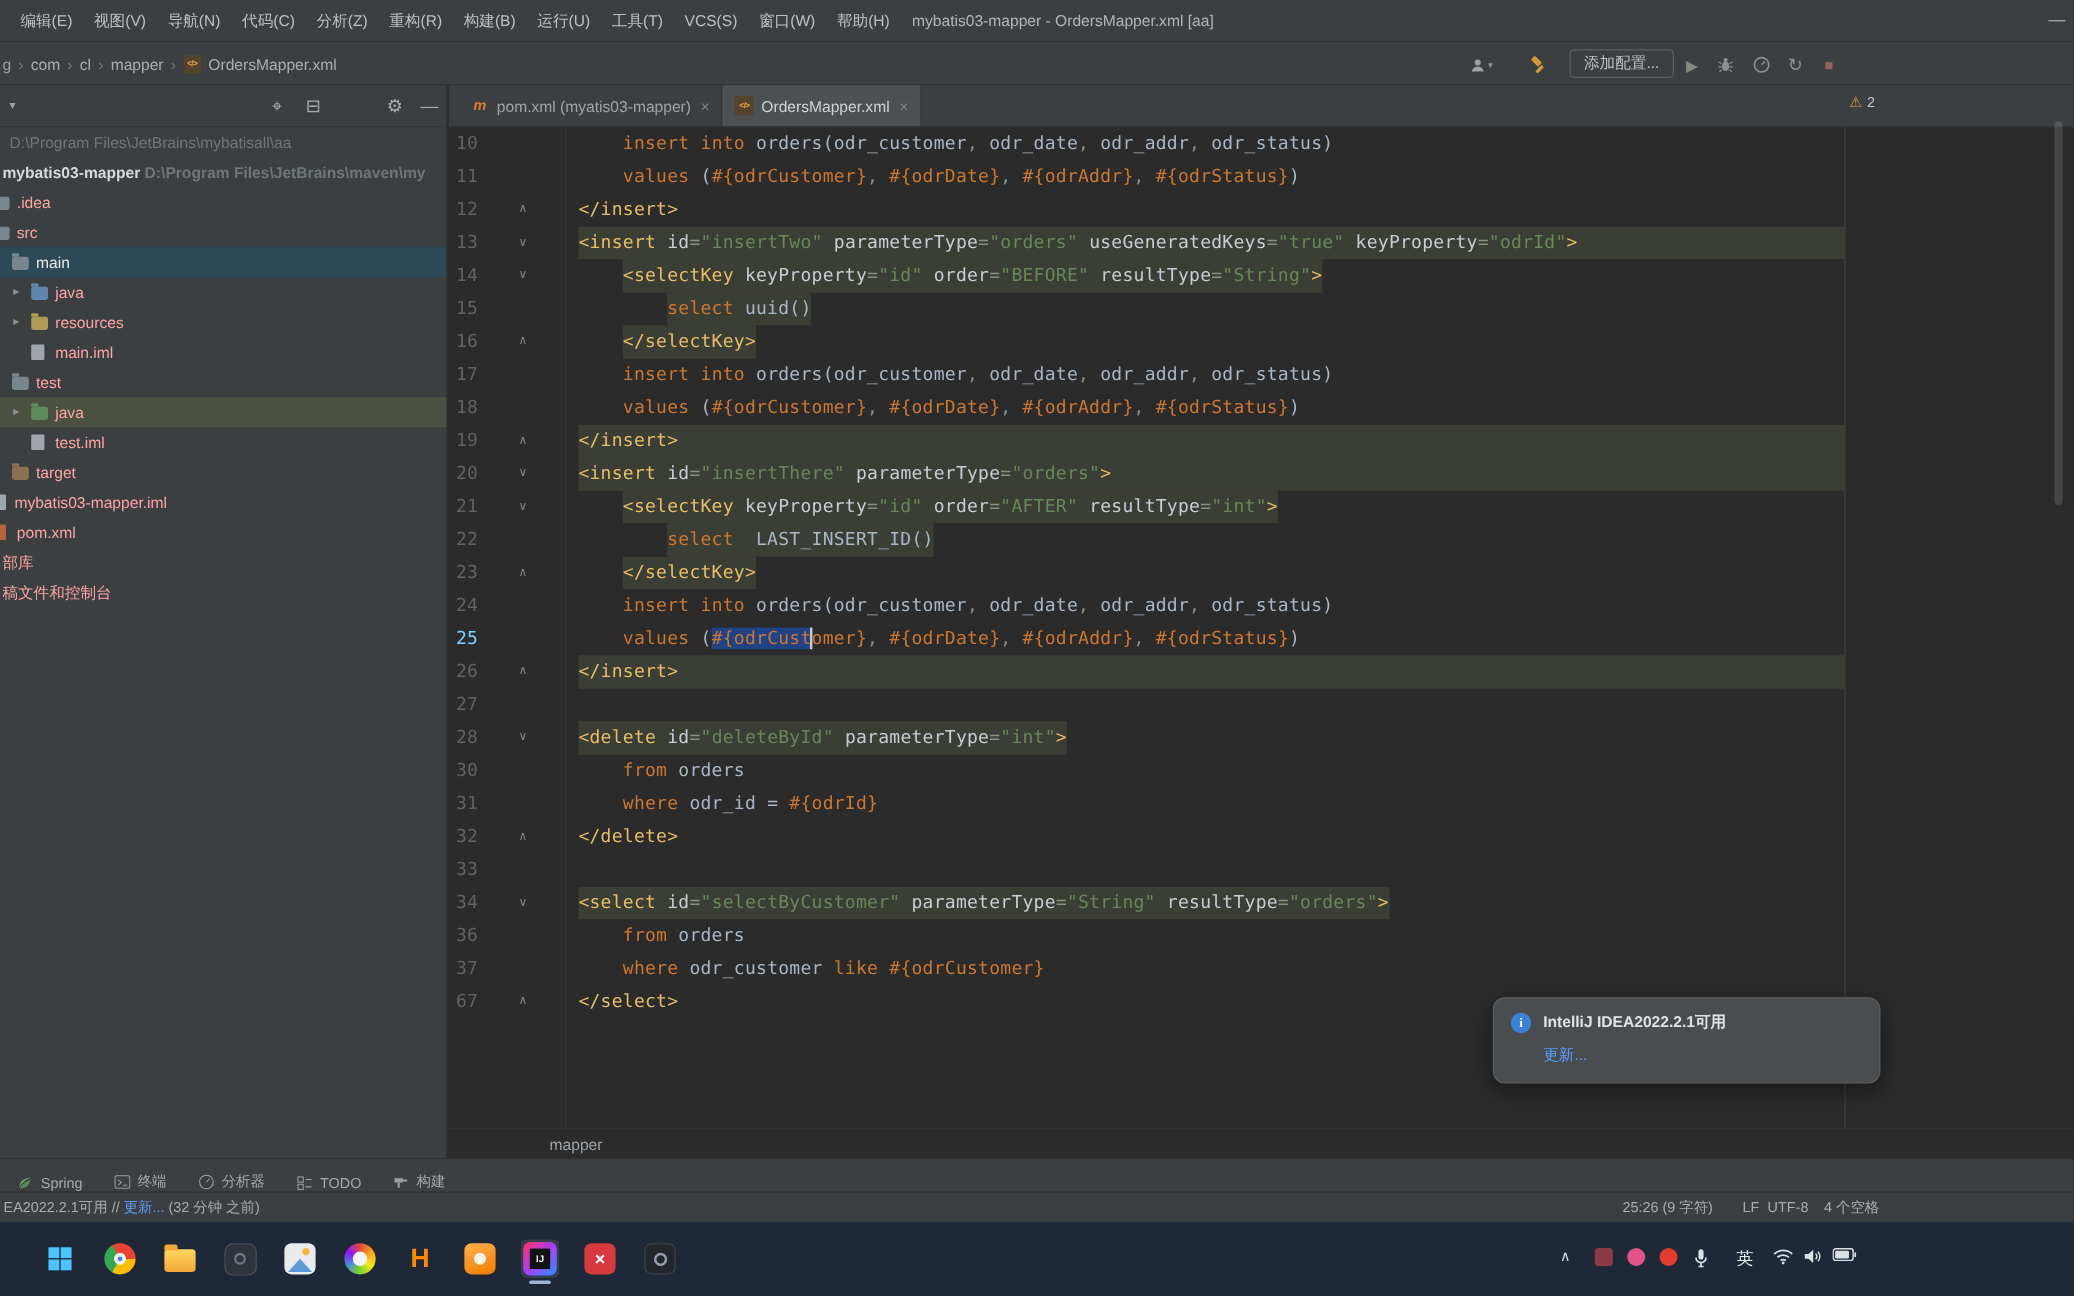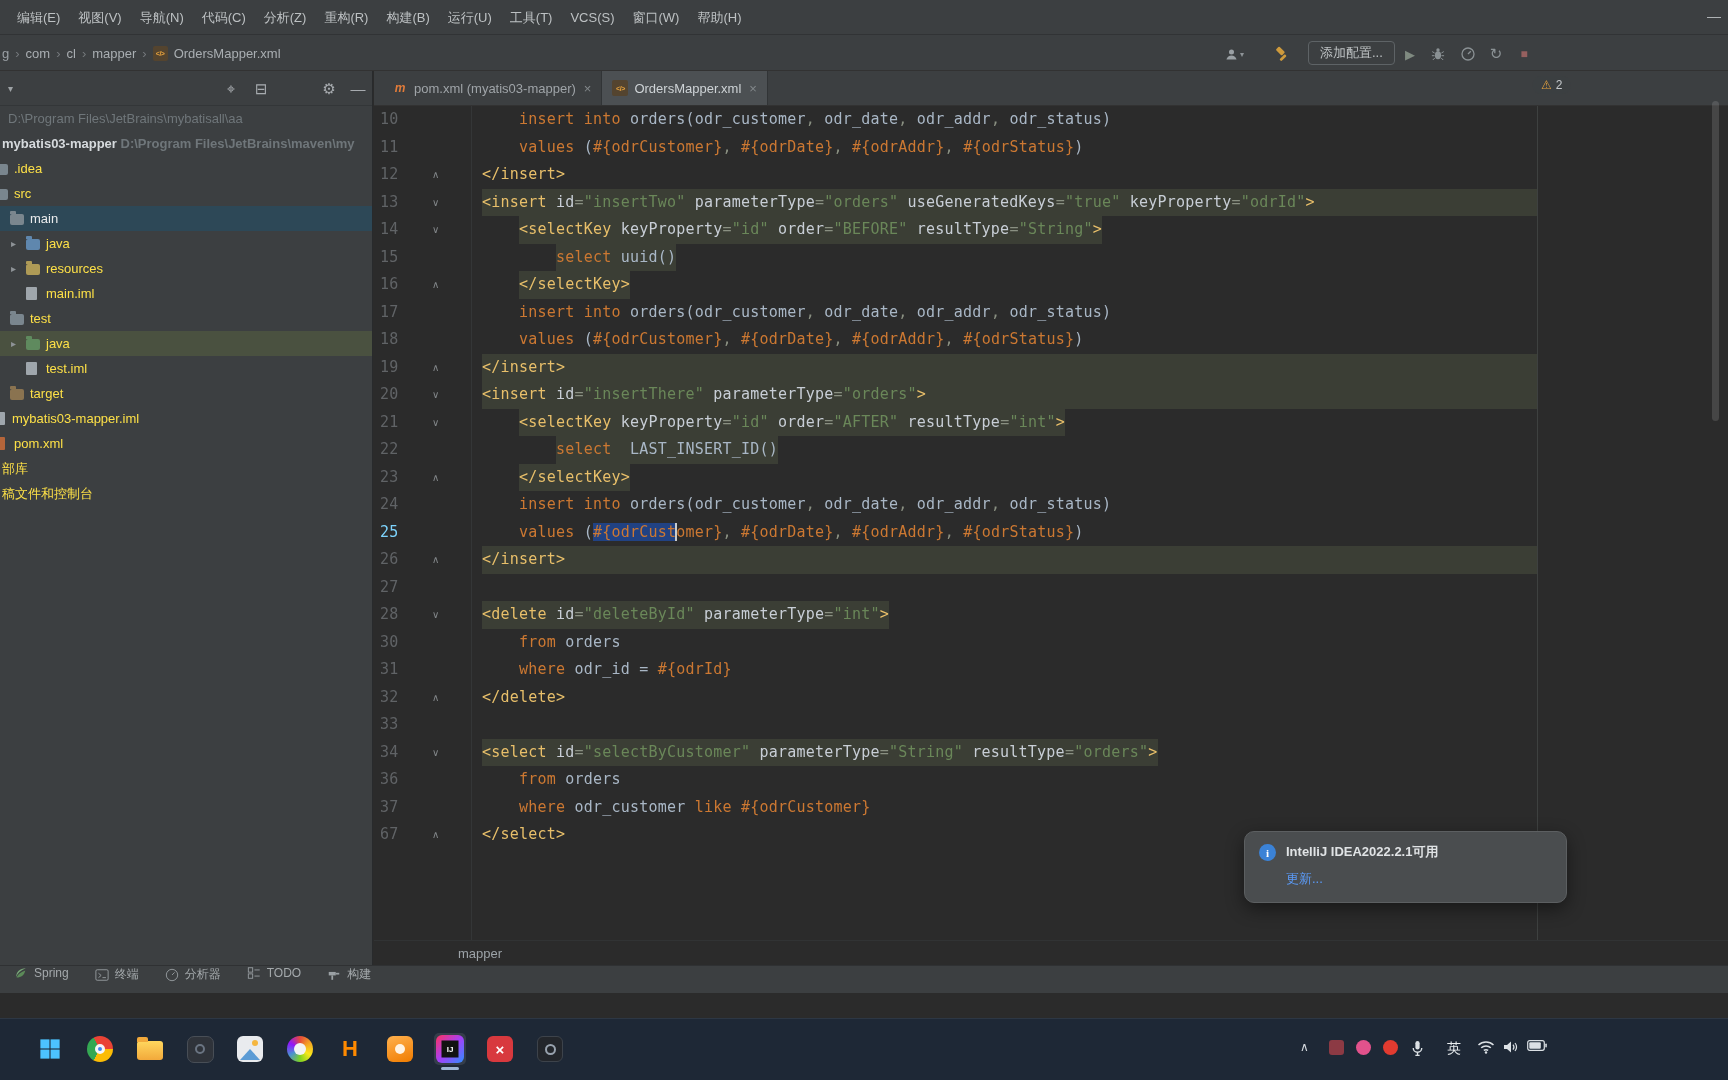--- a/index.html
+++ b/index.html
@@ -34,21 +34,21 @@
 .arrow{position:absolute;top:0;line-height:25px;font-size:10px;color:#8E9397}
 .tico{position:absolute;top:8px;width:14px;height:11px;border-radius:2px;background:#7A868E}
 .tico::before{content:"";position:absolute;left:0;top:-3px;width:6px;height:3px;border-radius:1px 1px 0 0;background:inherit}
 .tico.folder-src{background:#5F87AE}
 .tico.folder-res{background:#AE9A56}
 .tico.folder-test{background:#5F8A5E}
 .tico.folder-ex{background:#8A7350}
 .tico.file,.tico.file-pom{width:11px;height:13px;top:6px;background:#9FA6AC;border-radius:1px}
 .tico.file::before,.tico.file-pom::before{display:none}
 .tico.file-pom{background:#B5653A}
-.tlabel{position:absolute;top:0;line-height:25px;font-size:13px;color:#fde047;white-space:pre}
+.tlabel{position:absolute;top:0;line-height:25px;font-size:13px;color:#fca5a5;white-space:pre}
 .tpath{color:#6F767A}
 .tproj{font-weight:bold;color:#D6DADD}
 .sel-blue .tlabel{color:#E9EBEC}
 
 .editor{position:absolute;left:374px;top:71px;width:1354px;height:894px;background:#2B2B2B}
 .tabbar{position:relative;height:35px;background:#3C3F41;border-bottom:1px solid #323232;display:flex;padding-left:8px}
 .tab{display:flex;align-items:center;gap:6px;padding:0 10px;border-right:1px solid #313436;font-size:13px;color:#9FA4A8;white-space:nowrap}
 .tab.active{background:#4C5053;color:#CED3D6}
 .tabic{display:inline-flex;align-items:center;justify-content:center;width:16px;height:16px;font-weight:bold}
 .tabic.maven{color:#E07B3A;font-size:12px;font-style:italic}
@@ -75,21 +75,21 @@
 .vscroll{position:absolute;left:1338px;top:30px;width:7px;height:320px;border-radius:4px;background:rgba(255,255,255,.13);z-index:5}
 .inspect{position:absolute;left:1158px;top:5px;display:flex;align-items:center;gap:4px;background:rgba(60,63,65,.92);border-radius:10px;padding:2px 9px;z-index:6;font-size:12px}
 .warn-ic{color:var(--warn);font-size:12px}
 .warn-n{color:#C4C8CB}
 .notif{position:absolute;left:870px;top:760px;width:323px;height:72px;background:#4A4D4F;border:1px solid #5C5F61;border-radius:10px;box-shadow:0 6px 18px rgba(0,0,0,.45);padding:11px 14px;z-index:7;display:flex;gap:10px}
 .notif-ic{width:17px;height:17px;border-radius:50%;background:#3B82D6;color:#fff;font-size:11px;font-weight:bold;font-family:"Liberation Serif",serif;display:flex;align-items:center;justify-content:center;flex:none;margin-top:1px}
 .notif-title{color:#E0E3E5;font-size:13px;font-weight:bold}
 .notif-link{color:var(--link);font-size:13px;margin-top:9px}
 .ebc{position:absolute;left:374px;top:940px;width:1354px;height:25px;background:#2B2B2B;border-top:1px solid #313334;color:#9CA3A8;font-size:13px;display:flex;align-items:center;padding-left:84px}
 
-.twbar{position:absolute;left:0;top:965px;width:1728px;height:28px;background:#3C3F41;border-top:1px solid #2F3133;display:flex;align-items:flex-start;gap:26px;padding-left:14px}
+.twbar{position:absolute;left:0;top:965px;width:1728px;height:28px;background:#3C3F41;border-top:1px solid #2F3133;display:flex;align-items:flex-end;gap:26px;padding-left:14px}
 .tw-item{display:flex;align-items:center;gap:6px;color:#A4A9AC;font-size:12px;white-space:nowrap}
 .tw-item svg{display:block}
 .statusbar{position:absolute;left:0;top:993px;width:1728px;height:25px;background:#3C3F41;border-top:1px solid #2F3133;font-size:12px;color:#A8ADB0}
 .st-left{position:absolute;left:3px;top:0;line-height:25px;white-space:nowrap}
 .st-link{color:var(--link)}
 .st-item{position:absolute;top:0;line-height:25px;white-space:nowrap}
 
 .taskbar{position:absolute;left:0;top:1018px;width:1728px;height:62px;background:#1E2836;border-top:1px solid rgba(255,255,255,.07)}
 .tb-app{position:absolute;top:14px;width:32px;height:32px;border-radius:5px;display:flex;align-items:center;justify-content:center}
 .tb-app.active{background:rgba(255,255,255,.10)}
@@ -133,20 +133,21 @@
         <span class="menu-item">代码(C)</span>
         <span class="menu-item">分析(Z)</span>
         <span class="menu-item">重构(R)</span>
         <span class="menu-item">构建(B)</span>
         <span class="menu-item">运行(U)</span>
         <span class="menu-item">工具(T)</span>
         <span class="menu-item">VCS(S)</span>
         <span class="menu-item">窗口(W)</span>
         <span class="menu-item">帮助(H)</span>
       </span>
+    <span class="win-title">mybatis03-mapper - OrdersMapper.xml [aa]</span>
     <span class="win-min">—</span>
   </div>
 
   <div class="toolbar">
     <span class="crumbs" id="crumbs">
         <span class="crumb-clip">g</span>
         <span class="crumb-sep">›</span>
         <span class="crumb">com</span>
         <span class="crumb-sep">›</span>
         <span class="crumb">cl</span>
@@ -377,20 +378,27 @@
           <svg width="14" height="14" viewBox="0 0 16 16">
             <path d="M2 4.5h8v4H2z" fill="#9AA0A4"></path>
             <path d="M10 5.5h4v2h-4z" fill="#9AA0A4"></path>
             <path d="M5 8.5v5h2v-5z" fill="#9AA0A4"></path>
           </svg>
         </span>
         <span>构建</span>
       </div>
     </div>
 
+  <div class="statusbar">
+    <span class="st-left"><span>EA2022.2.1可用 // </span><span class="st-link">更新...</span><span> (32 分钟 之前)</span></span>
+    <span class="st-item" style="left:1352px">25:26 (9 字符)</span>
+    <span class="st-item" style="left:1452px">LF</span>
+    <span class="st-item" style="left:1473px">UTF-8</span>
+    <span class="st-item" style="left:1520px">4 个空格</span>
+  </div>
 
   <div class="taskbar">
     <span id="tbar"><div class="tb-app" style="left: 34px;">
           <svg width="22" height="22" viewBox="0 0 16 16">
             <rect x="1" y="1" width="6.6" height="6.6" fill="#4CC2FF"></rect>
             <rect x="8.4" y="1" width="6.6" height="6.6" fill="#4CC2FF"></rect>
             <rect x="1" y="8.4" width="6.6" height="6.6" fill="#4CC2FF"></rect>
             <rect x="8.4" y="8.4" width="6.6" height="6.6" fill="#4CC2FF"></rect>
           </svg>
         </div><div class="tb-app" style="left: 84px;">

